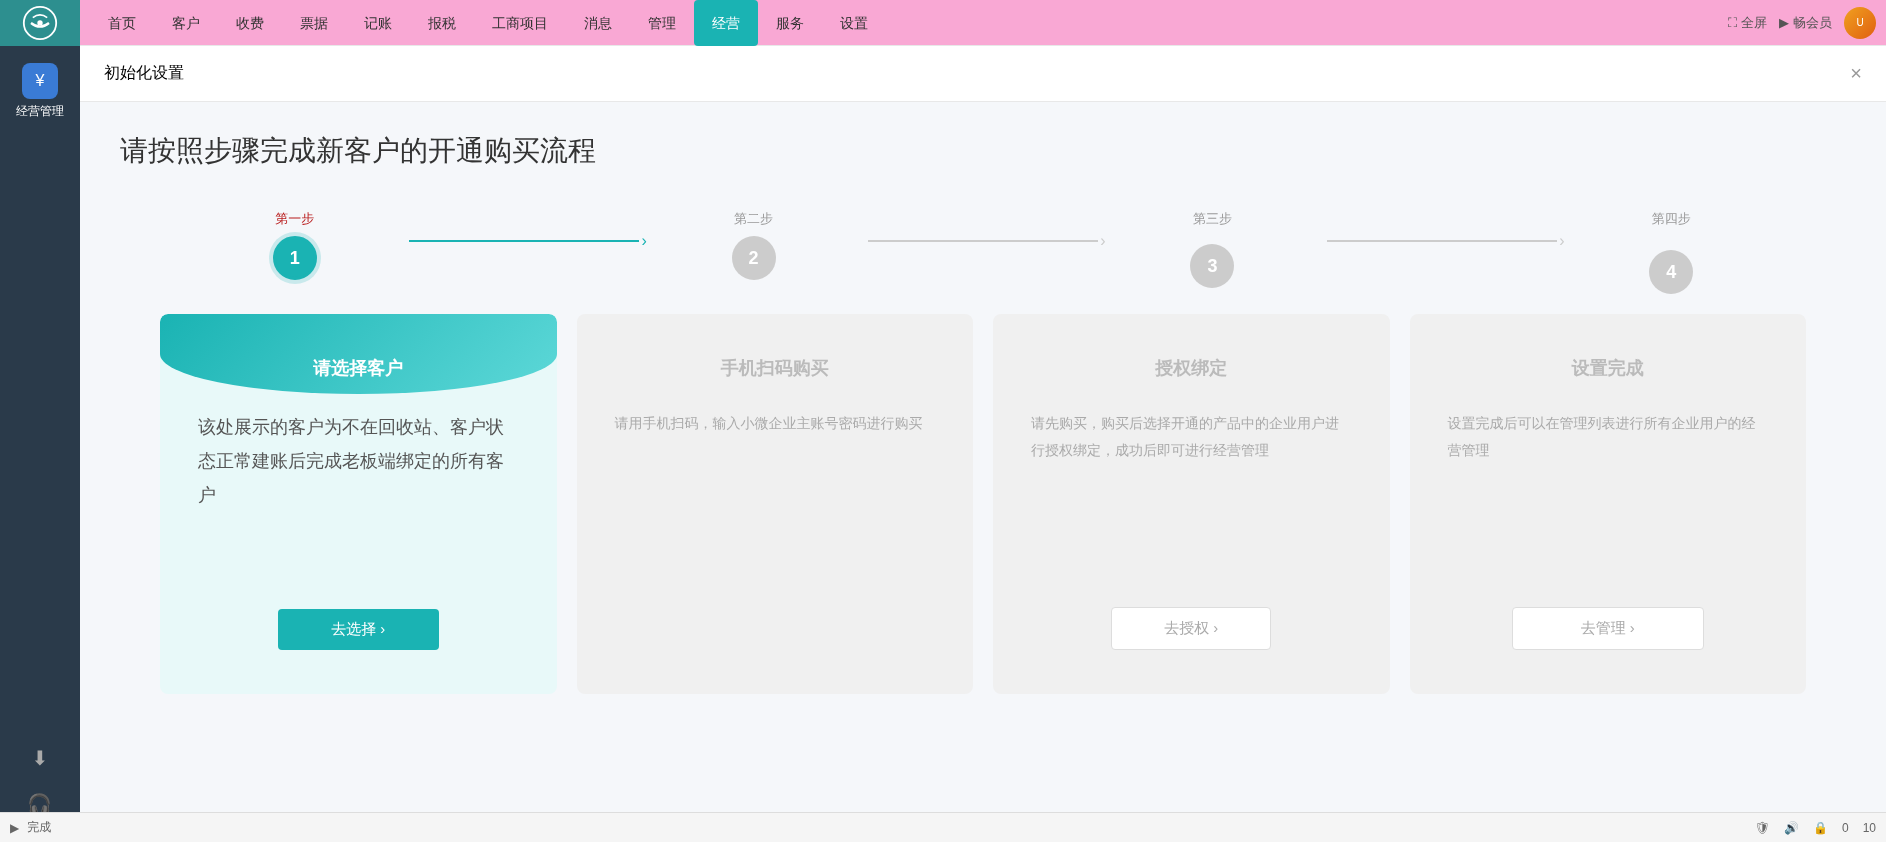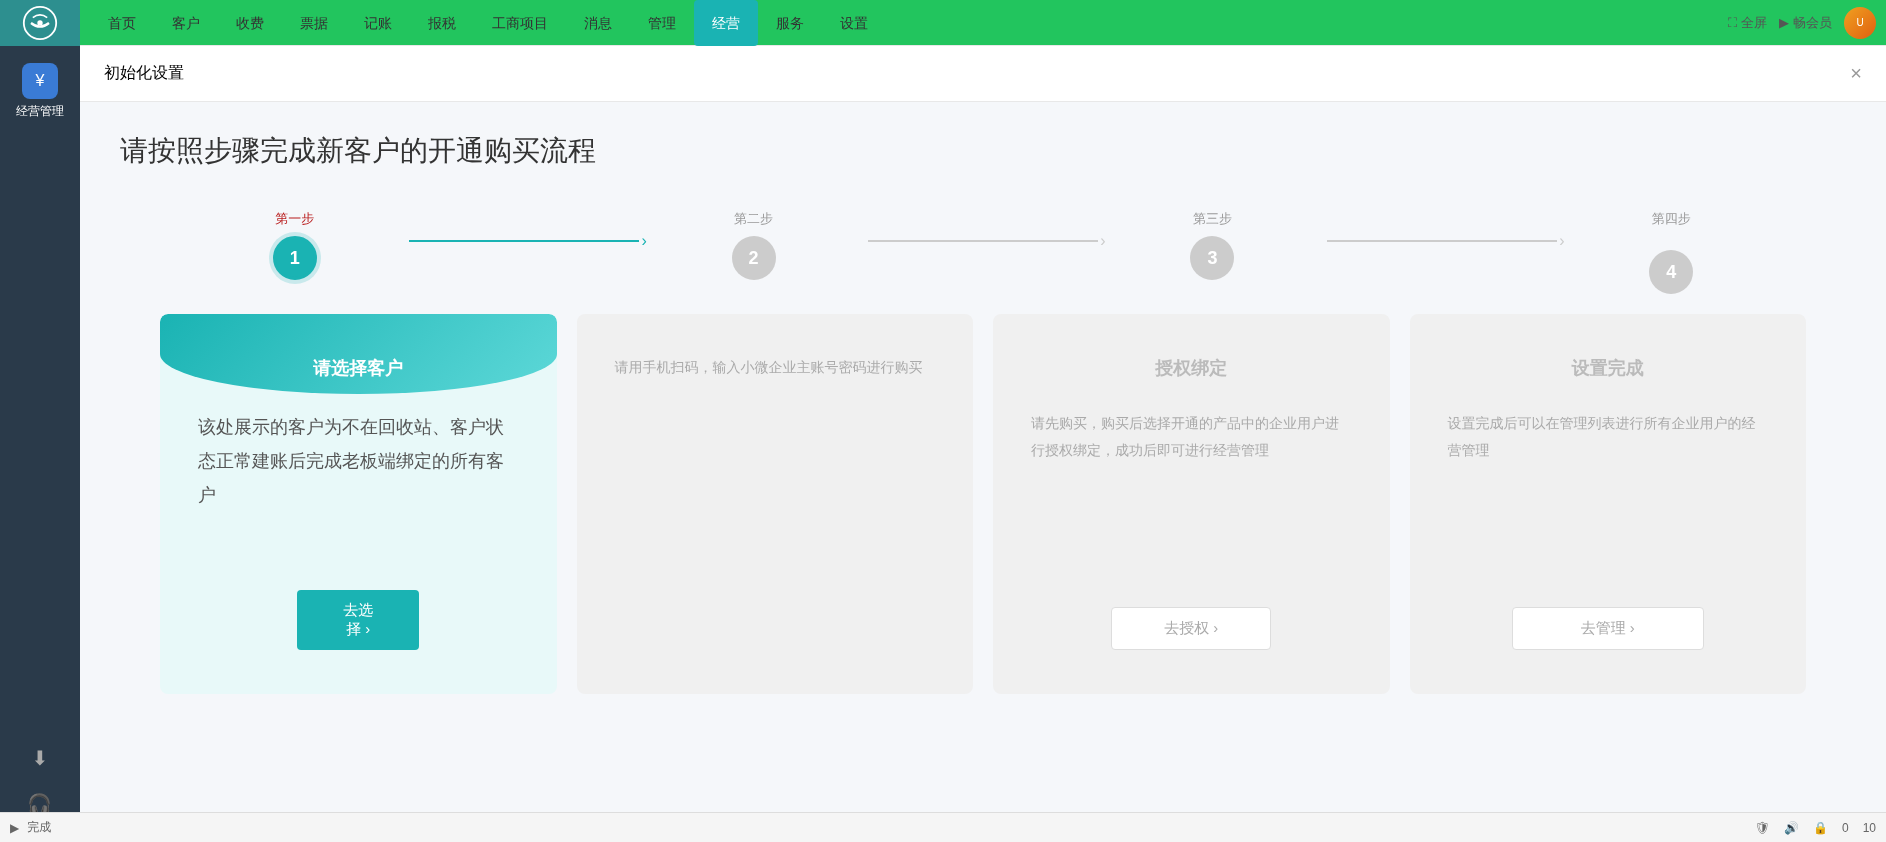--- a/index.html
+++ b/index.html
@@ -1,21 +1,21 @@
 <!DOCTYPE html>
 <html><head>
   <meta charset="utf-8">
   <style>
     * { box-sizing: border-box; margin: 0; padding: 0; }
     body { font-family: "Microsoft YaHei", "PingFang SC", sans-serif; background: #f0f2f5; width: 1886px; height: 842px; overflow: hidden; }
 
     
     .top-nav {
       display: flex; align-items: center;
-      background: #22c55e; height: 46px;
+      background: #f9a8d4; height: 46px;
       padding: 0 10px;
       border-bottom: 1px solid #e8e8e8;
       position: fixed; top: 0; left: 80px; right: 0; z-index: 100;
     }
     .nav-logo { width: 80px; height: 46px; background: #2d8f8f; display: flex; align-items: center; justify-content: center; position: fixed; top: 0; left: 0; z-index: 200; }
     .nav-logo svg { width: 36px; height: 36px; }
     .nav-items { display: flex; gap: 0; flex: 1; }
     .nav-item {
       padding: 0 18px; height: 46px; line-height: 46px;
       font-size: 14px; color: #333; cursor: pointer;
@@ -67,21 +67,21 @@
     .cards-row {
       display: flex; gap: 20px; padding: 0 40px; align-items: stretch;
     }
     .step-card {
       flex: 1; border-radius: 8px; padding: 24px; min-height: 380px;
       display: flex; flex-direction: column;
       background: #fff;
     }
     .step-card.inactive-card { background: #f0f0f0; }
     .btn-action {
-      display: block; width: 122px; margin: 0 auto;
+      display: block; width: 161px; margin: 0 auto;
       padding: 12px 24px; border-radius: 4px; border: none;
       font-size: 15px; cursor: pointer; text-align: center;
     }
     .btn-primary { background: #1ab3b3; color: #fff; }
     .btn-outline { background: #fff; color: #999; border: 1px solid #ddd; }
 
     
     .taskbar {
       position: fixed; bottom: 0; left: 0; right: 0;
       height: 30px; background: #f5f5f5; border-top: 1px solid #ddd;
@@ -172,21 +172,21 @@
         <div style="width:44px;height:44px;border-radius:50%;background:#ccc;display:flex;align-items:center;justify-content:center;font-size:18px;font-weight:bold;color:#fff;">2</div>
       </div>
 
       <div style="flex:1;display:flex;align-items:center;margin-top:30px;">
         <div style="flex:1;height:2px;background:#ccc;position:relative;">
           <span style="position:absolute;right:-8px;top:-8px;color:#ccc;font-size:16px;">›</span>
         </div>
       </div>
 
       <div style="display:flex;flex-direction:column;align-items:center;flex:1;">
-        <span style="font-size:13px;color:#999;margin-bottom:8px;">第三步</span>
+        <span style="font-size:13px;color:#999;margin-bottom:16px;">第三步</span>
         <div style="width:44px;height:44px;border-radius:50%;background:#ccc;display:flex;align-items:center;justify-content:center;font-size:18px;font-weight:bold;color:#fff;">3</div>
       </div>
 
       <div style="flex:1;display:flex;align-items:center;margin-top:30px;">
         <div style="flex:1;height:2px;background:#ccc;position:relative;">
           <span style="position:absolute;right:-8px;top:-8px;color:#ccc;font-size:16px;">›</span>
         </div>
       </div>
 
       <div style="display:flex;flex-direction:column;align-items:center;flex:1;">
@@ -204,20 +204,23 @@
         </div>
         <div style="padding:16px 14px;flex:1;">
           <p style="font-size:18px;color:#555;line-height:1.9;">该处展示的客户为不在回收站、客户状态正常建账后完成老板端绑定的所有客户</p>
         </div>
         <div style="padding:20px 14px;text-align:center;margin-top:auto;">
           <button class="btn-action btn-primary" style="background:#1ab3b3;color:#fff;border:none;border-radius:4px;padding:11px 40px;font-size:15px;cursor:pointer;">去选择 ›</button>
         </div>
       </div>
 
       <div class="step-card inactive-card" style="background:#f0f0f0;">
+        <div style="text-align:center;padding-top:18px;padding-bottom:14px;">
+          <span style="font-size:18px;font-weight:bold;color:#bbb;">手机扫码购买</span>
+        </div>
         <div style="padding:16px 14px;">
           <p style="font-size:14px;color:#aaa;line-height:1.9;">请用手机扫码，输入小微企业主账号密码进行购买</p>
         </div>
       </div>
 
       <div class="step-card inactive-card" style="background:#f0f0f0;">
         <div style="text-align:center;padding-top:18px;padding-bottom:14px;">
           <span style="font-size:18px;font-weight:bold;color:#bbb;">授权绑定</span>
         </div>
         <div style="padding:16px 14px;flex:1;">

